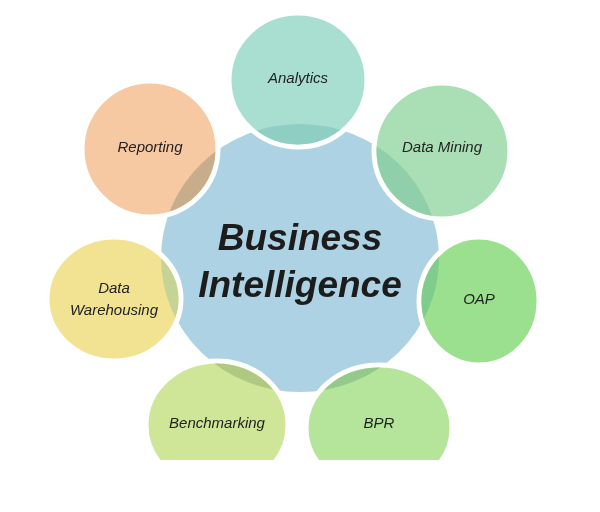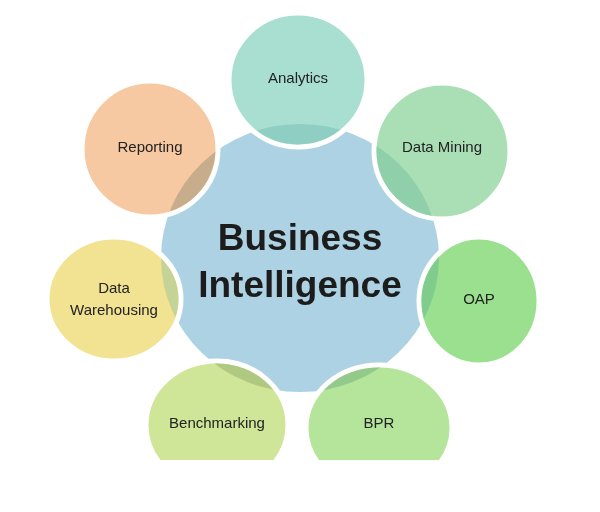--- a/index.html
+++ b/index.html
@@ -7,20 +7,21 @@
     padding: 0;
     background: #ffffff;
     font-family: "Liberation Sans", sans-serif;
   }
   .stage {
     position: relative;
     width: 600px;
     height: 460px;
     background: #ffffff;
     overflow: hidden;
+    font-style: italic;
   }
   svg {
     display: block;
   }
   svg text {
     font-family: "Liberation Sans", sans-serif;
   }
 </style>
 </head>
 <body>

